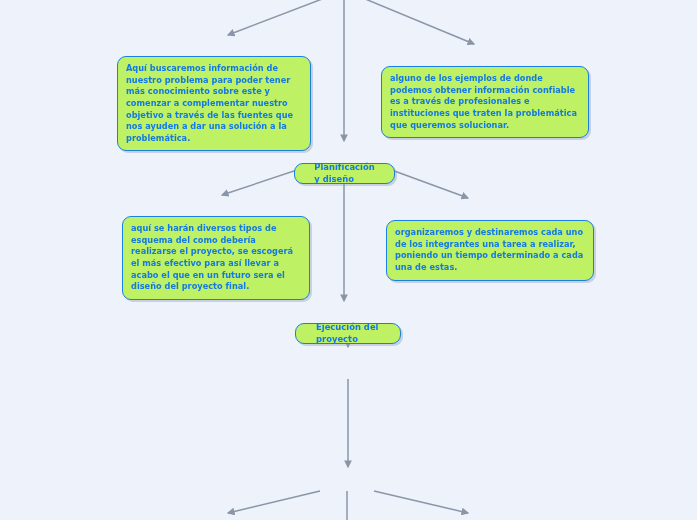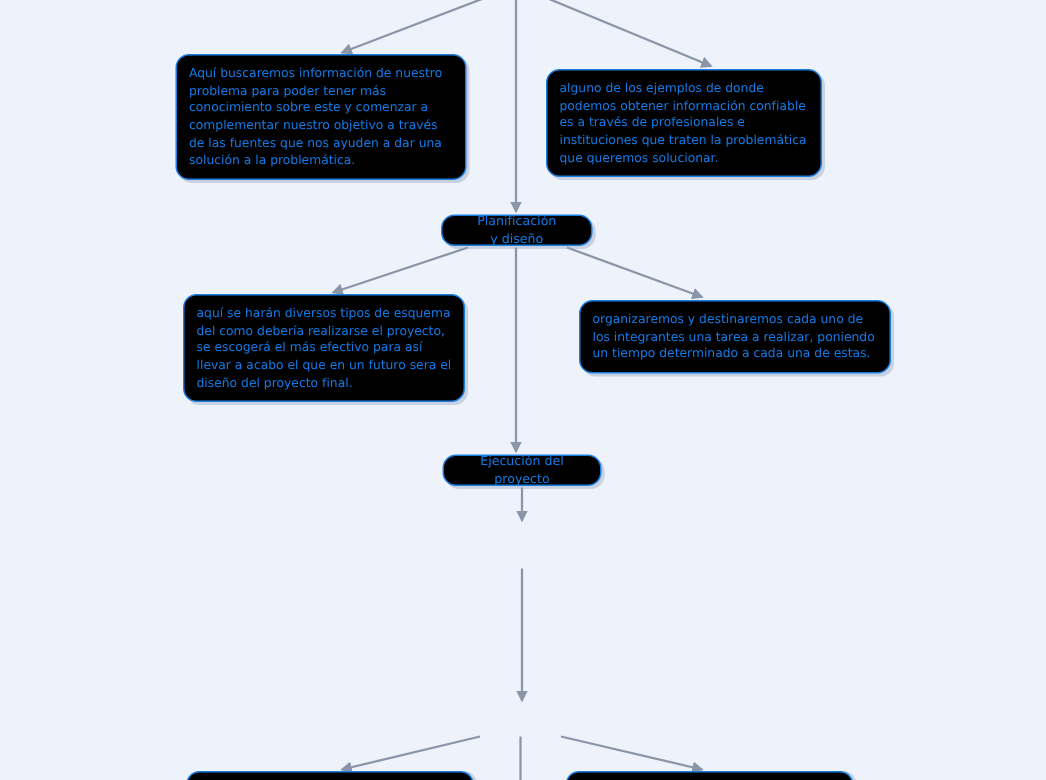--- a/index.html
+++ b/index.html
@@ -19,40 +19,41 @@
     position: absolute;
     left: 0;
     top: 0;
     width: 697px;
     height: 520px;
     pointer-events: none;
   }
   .node {
     position: absolute;
     box-sizing: border-box;
-    background: #000000;
+    background: #bef264;
     border: 1.6px solid #1b7fe0;
     border-radius: 9px;
     color: #1479e4;
-    font-weight: normal;
+    font-weight: bold;
     font-size: 8.2px;
     line-height: 1.42;
     letter-spacing: 0.02px;
     box-shadow: 2px 2px 0 0 rgba(140,160,190,0.40);
     z-index: 2;
+    margin-top: 20px;
   }
   .node-detail {
     padding: 6px 8px 6px 8px;
     text-align: left;
   }
   .node-stage {
     display: flex;
     align-items: center;
     justify-content: center;
-    text-align: center;
+    text-align: left;
     font-size: 8.4px;
     padding: 0 20px;
   }
   .node-clip-bottom {
     border-bottom: none;
     border-bottom-left-radius: 0;
     border-bottom-right-radius: 0;
     box-shadow: 2px 0 0 0 rgba(140,160,190,0.40);
   }
 </style>
@@ -82,21 +83,21 @@
       <line x1="348" y1="379" x2="348" y2="467"></line>
 
       <line x1="320" y1="491" x2="228" y2="513"></line>
       <line x1="347" y1="491" x2="347" y2="524" marker-end="none"></line>
       <line x1="374" y1="491" x2="468" y2="513"></line>
     </g>
   </svg>
 
   <div class="node node-detail" style="left:117px; top:36px; width:194px;">Aquí buscaremos información de nuestro problema para poder tener más conocimiento sobre este y comenzar a complementar nuestro objetivo a través de las fuentes que nos ayuden a dar una solución a la problemática.</div>
 
-  <div class="node node-detail" style="left:364px; top:46px; width:184px;">alguno de los ejemplos de donde podemos obtener información confiable es a través de  profesionales e instituciones que traten la problemática que queremos solucionar.</div>
+  <div class="node node-detail" style="left:381px; top:46px; width:208px;">alguno de los ejemplos de donde podemos obtener información confiable es a través de  profesionales e instituciones que traten la problemática que queremos solucionar.</div>
 
   <div class="node node-stage" style="left:294px; top:143px; width:101px; height:21px;">Planificación y diseño</div>
 
   <div class="node node-detail" style="left:122px; top:196px; width:188px;">aquí se harán diversos tipos de esquema del como debería realizarse el proyecto, se escogerá el más efectivo para así llevar a acabo el que en un futuro sera el diseño del proyecto final.</div>
 
   <div class="node node-detail" style="left:386px; top:200px; width:208px;">organizaremos y destinaremos  cada uno de los integrantes una tarea a realizar, poniendo un tiempo determinado a cada una de estas.</div>
 
   <div class="node node-stage" style="left:295px; top:303px; width:106px; height:21px;">Ejecución del proyecto</div>
 
 

